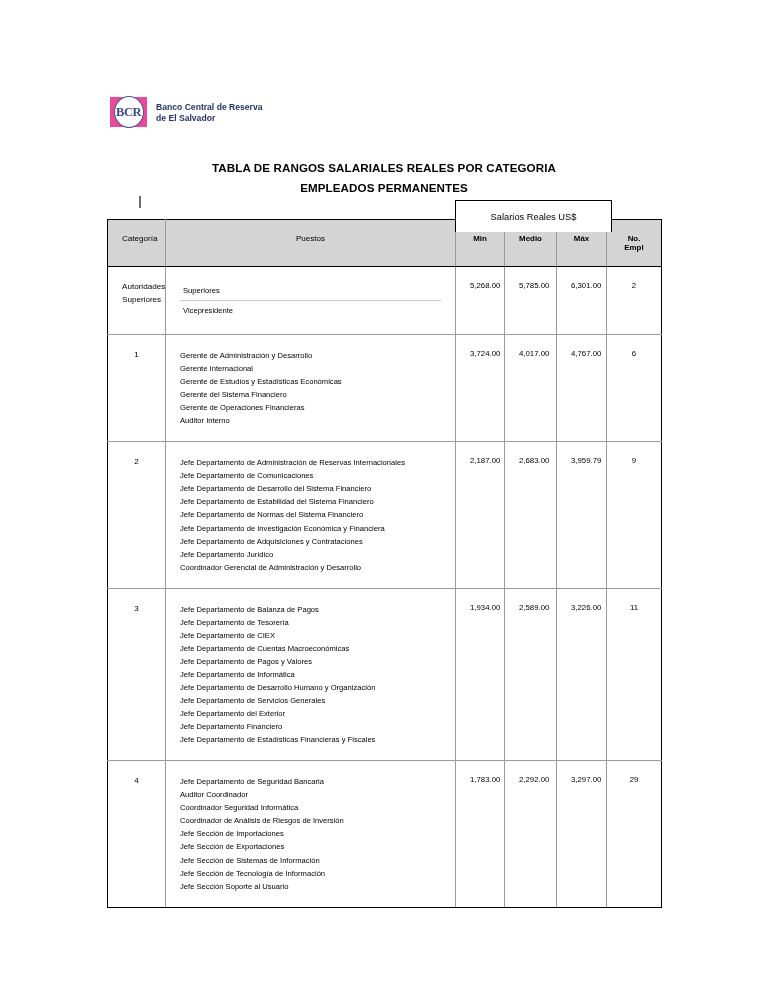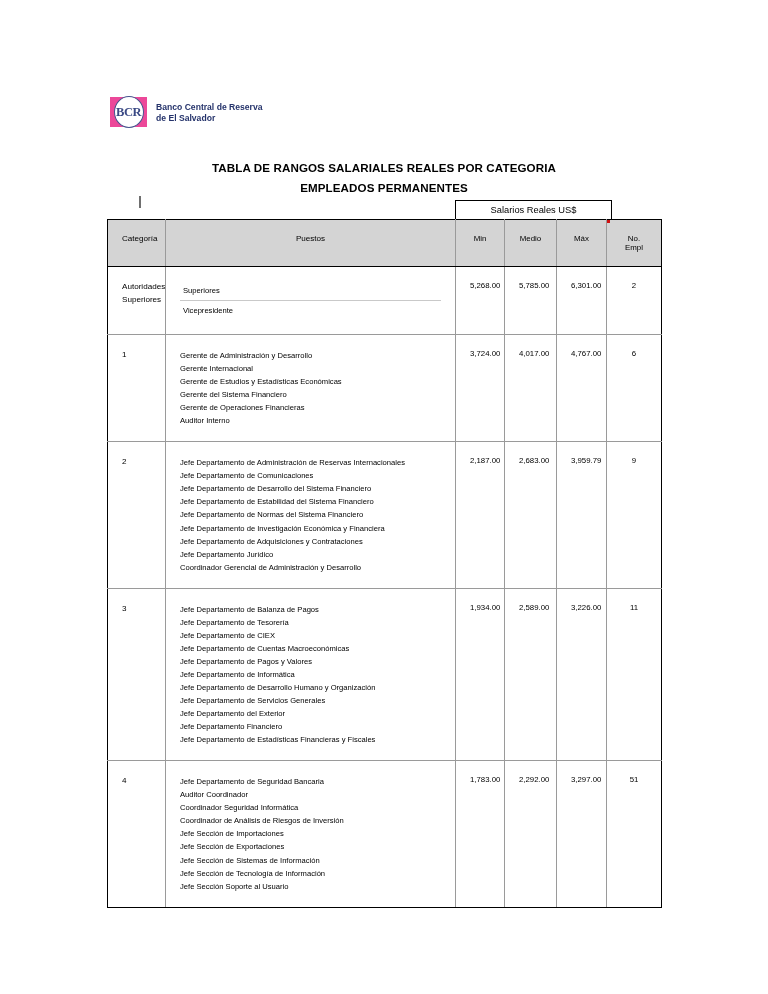--- a/index.html
+++ b/index.html
@@ -92,21 +92,21 @@
     height: 12px;
     background: #6f6f6f;
   }
 
   
   .super-header {
     position: absolute;
     left: 455px;
     top: 200px;
     width: 157px;
-    height: 19px;
+    height: 32px;
     border: 1.4px solid #000000;
     border-bottom: none;
     box-sizing: border-box;
     display: flex;
     align-items: center;
     justify-content: center;
     font-size: 9.3px;
     background: #ffffff;
     z-index: 3;
   }
@@ -139,21 +139,21 @@
     background: #d4d4d4;
     height: 15px;
     text-align: center;
     vertical-align: middle;
     font-weight: bold;
     font-size: 8.1px;
     border-top: 1.3px solid #000000 !important;
     border-bottom: 1.1px solid #000000 !important;
   }
   thead th.num-h {
-    font-weight: normal;
+    font-weight: bold;
     font-size: 7.9px;
   }
   thead th.first-h {
     border-left: 1.3px solid #000000 !important;
   }
   thead th.emp-h {
     border-left: 1.5px solid #000000 !important;
     border-right: 1.3px solid #000000 !important;
     position: relative;
   }
@@ -166,20 +166,21 @@
     background: #d01010;
   }
   thead th.min-h {
     border-left: 1.4px solid #000000 !important;
   }
   thead th.max-h {
     border-right: 0.8px solid #9a9a9a !important;
   }
 
   td.cat {
+    text-align: center;
     vertical-align: middle;
     font-weight: bold;
     font-size: 8.1px;
     line-height: 1.45;
     border-left: 1.3px solid #000000 !important;
     margin-left: 28px;
   }
   td.puestos {
     padding: 2px 0 3px 3px;
     line-height: 1.72;
@@ -340,19 +341,19 @@
           <div>Coordinador de Análisis de Riesgos de Inversión</div>
           <div>Jefe Sección de Importaciones</div>
           <div>Jefe Sección de Exportaciones</div>
           <div>Jefe Sección de Sistemas de Información</div>
           <div>Jefe Sección de Tecnología de Información</div>
           <div>Jefe Sección Soporte al Usuario</div>
         </td>
         <td class="num min">1,783.00</td>
         <td class="num">2,292.00</td>
         <td class="num">3,297.00</td>
-        <td class="emp">51</td>
+        <td class="emp">29</td>
       </tr>
 
     </tbody>
   </table>
 
 </div>
 
 </body></html>

